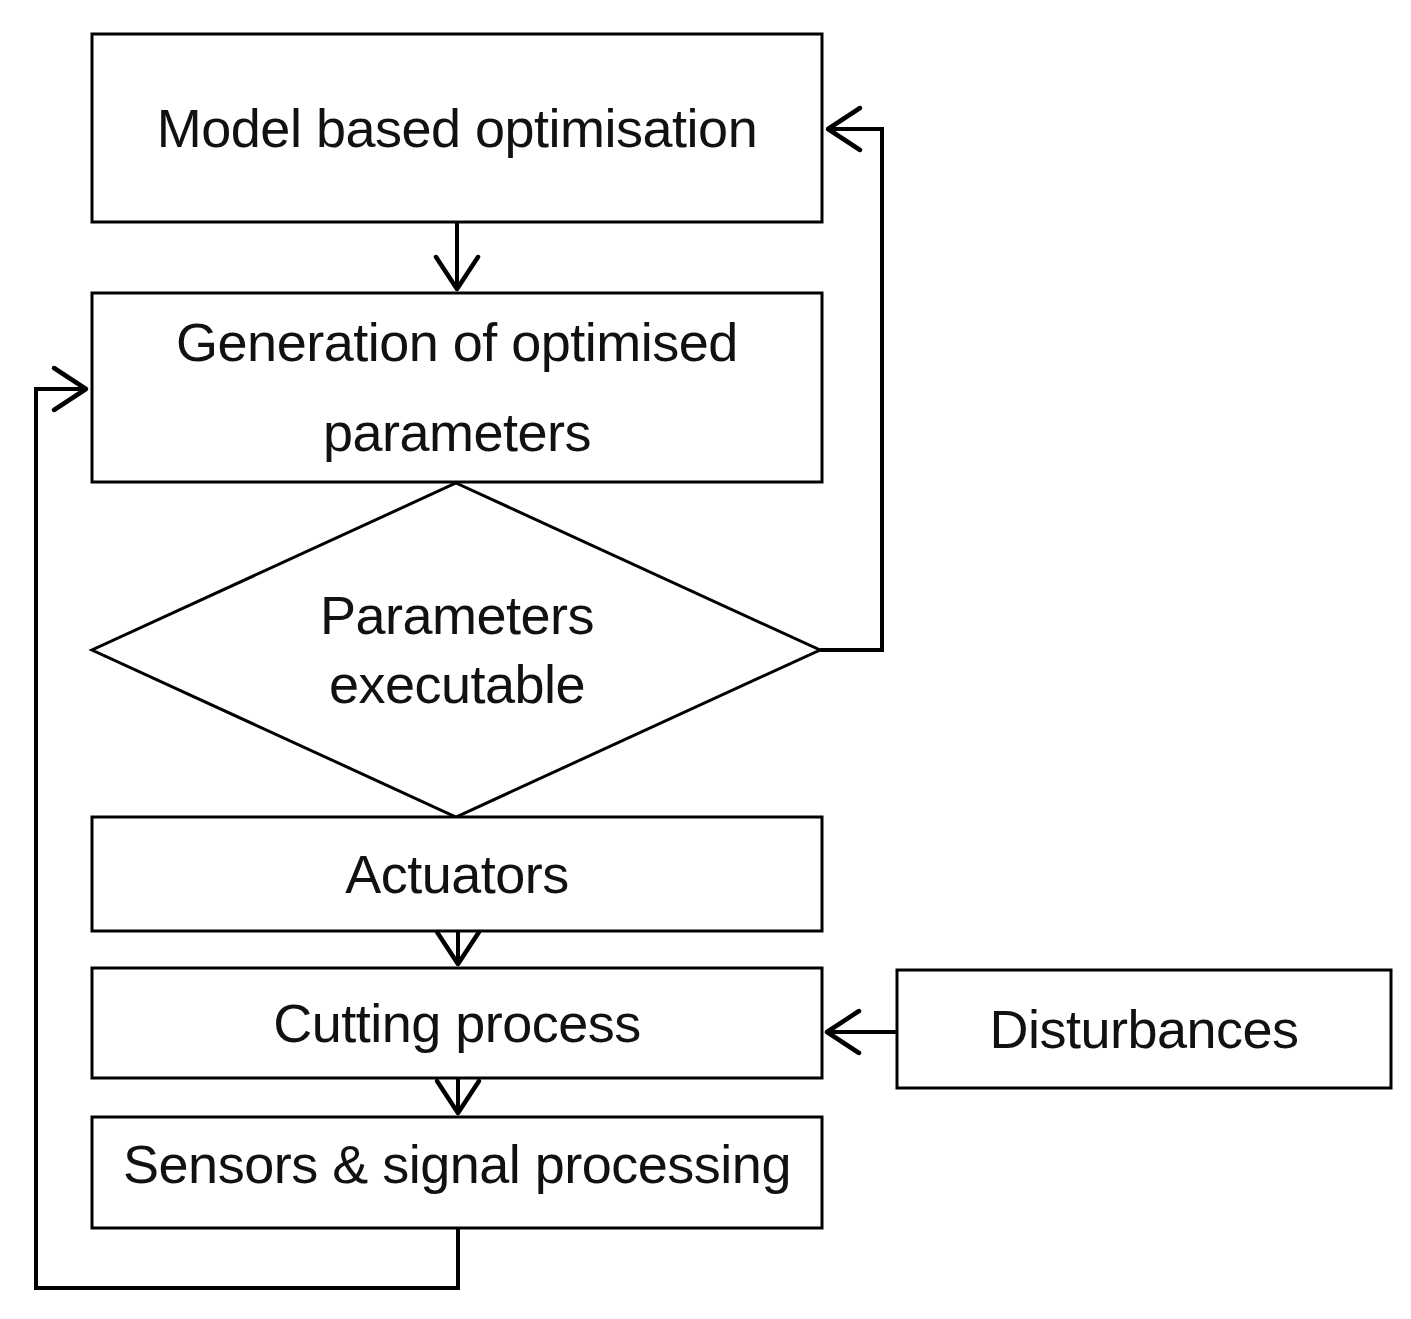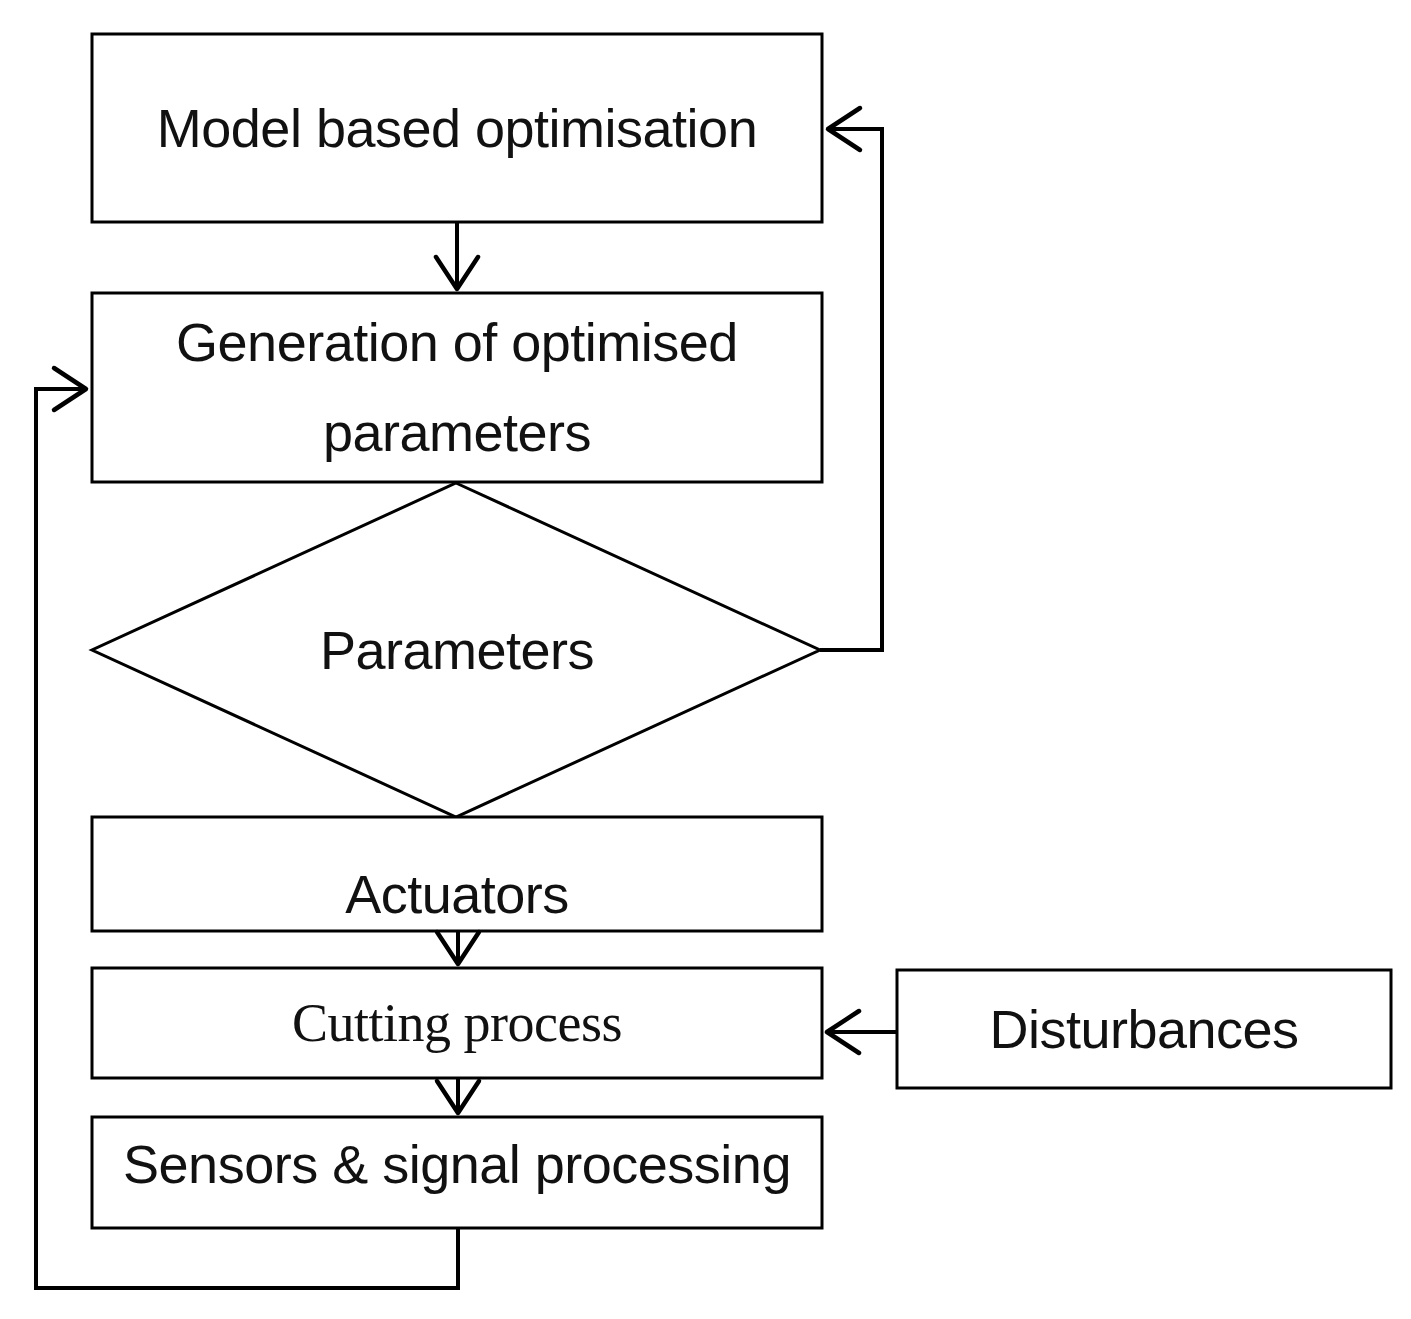--- a/index.html
+++ b/index.html
@@ -33,22 +33,22 @@
     color: #111111;
     font-size: 54px;
     line-height: 1.27;
     letter-spacing: -0.5px;
     white-space: nowrap;
     pointer-events: none;
   }
   .lbl-model        { left: 92px;  top: 34px;   width: 730px; height: 188px; }
   .lbl-generation   { left: 92px;  top: 293px;  width: 730px; height: 189px; gap: 21px; }
   .lbl-diamond      { left: 92px;  top: 483px;  width: 730px; height: 334px; }
-  .lbl-actuators    { left: 92px;  top: 837px;  width: 730px; height: 114px; }
-  .lbl-cutting      { left: 92px;  top: 968px;  width: 730px; height: 110px; font-family: Liberation Serif, serif; }
+  .lbl-actuators    { left: 92px;  top: 817px;  width: 730px; height: 114px; }
+  .lbl-cutting      { left: 92px;  top: 968px;  width: 730px; height: 110px; }
   .lbl-sensors      { left: 92px;  top: 1117px; width: 730px; height: 94px; }
   .lbl-disturbances { left: 897px; top: 970px;  width: 494px; height: 118px; align-items: center; }
 </style>
 </head>
 <body>
 
 <div class="diagram">
 
   <svg class="wires" viewBox="0 0 1411 1319" xmlns="http://www.w3.org/2000/svg">
     <defs>
@@ -77,20 +77,21 @@
     <span>Model based optimisation</span>
   </div>
 
   <div class="node-label lbl-generation">
     <span>Generation of optimised</span>
     <span>parameters</span>
   </div>
 
   <div class="node-label lbl-diamond">
     <span>Parameters</span>
+    <span>executable</span>
   </div>
 
   <div class="node-label lbl-actuators">
     <span>Actuators</span>
   </div>
 
   <div class="node-label lbl-cutting">
     <span>Cutting process</span>
   </div>
 

